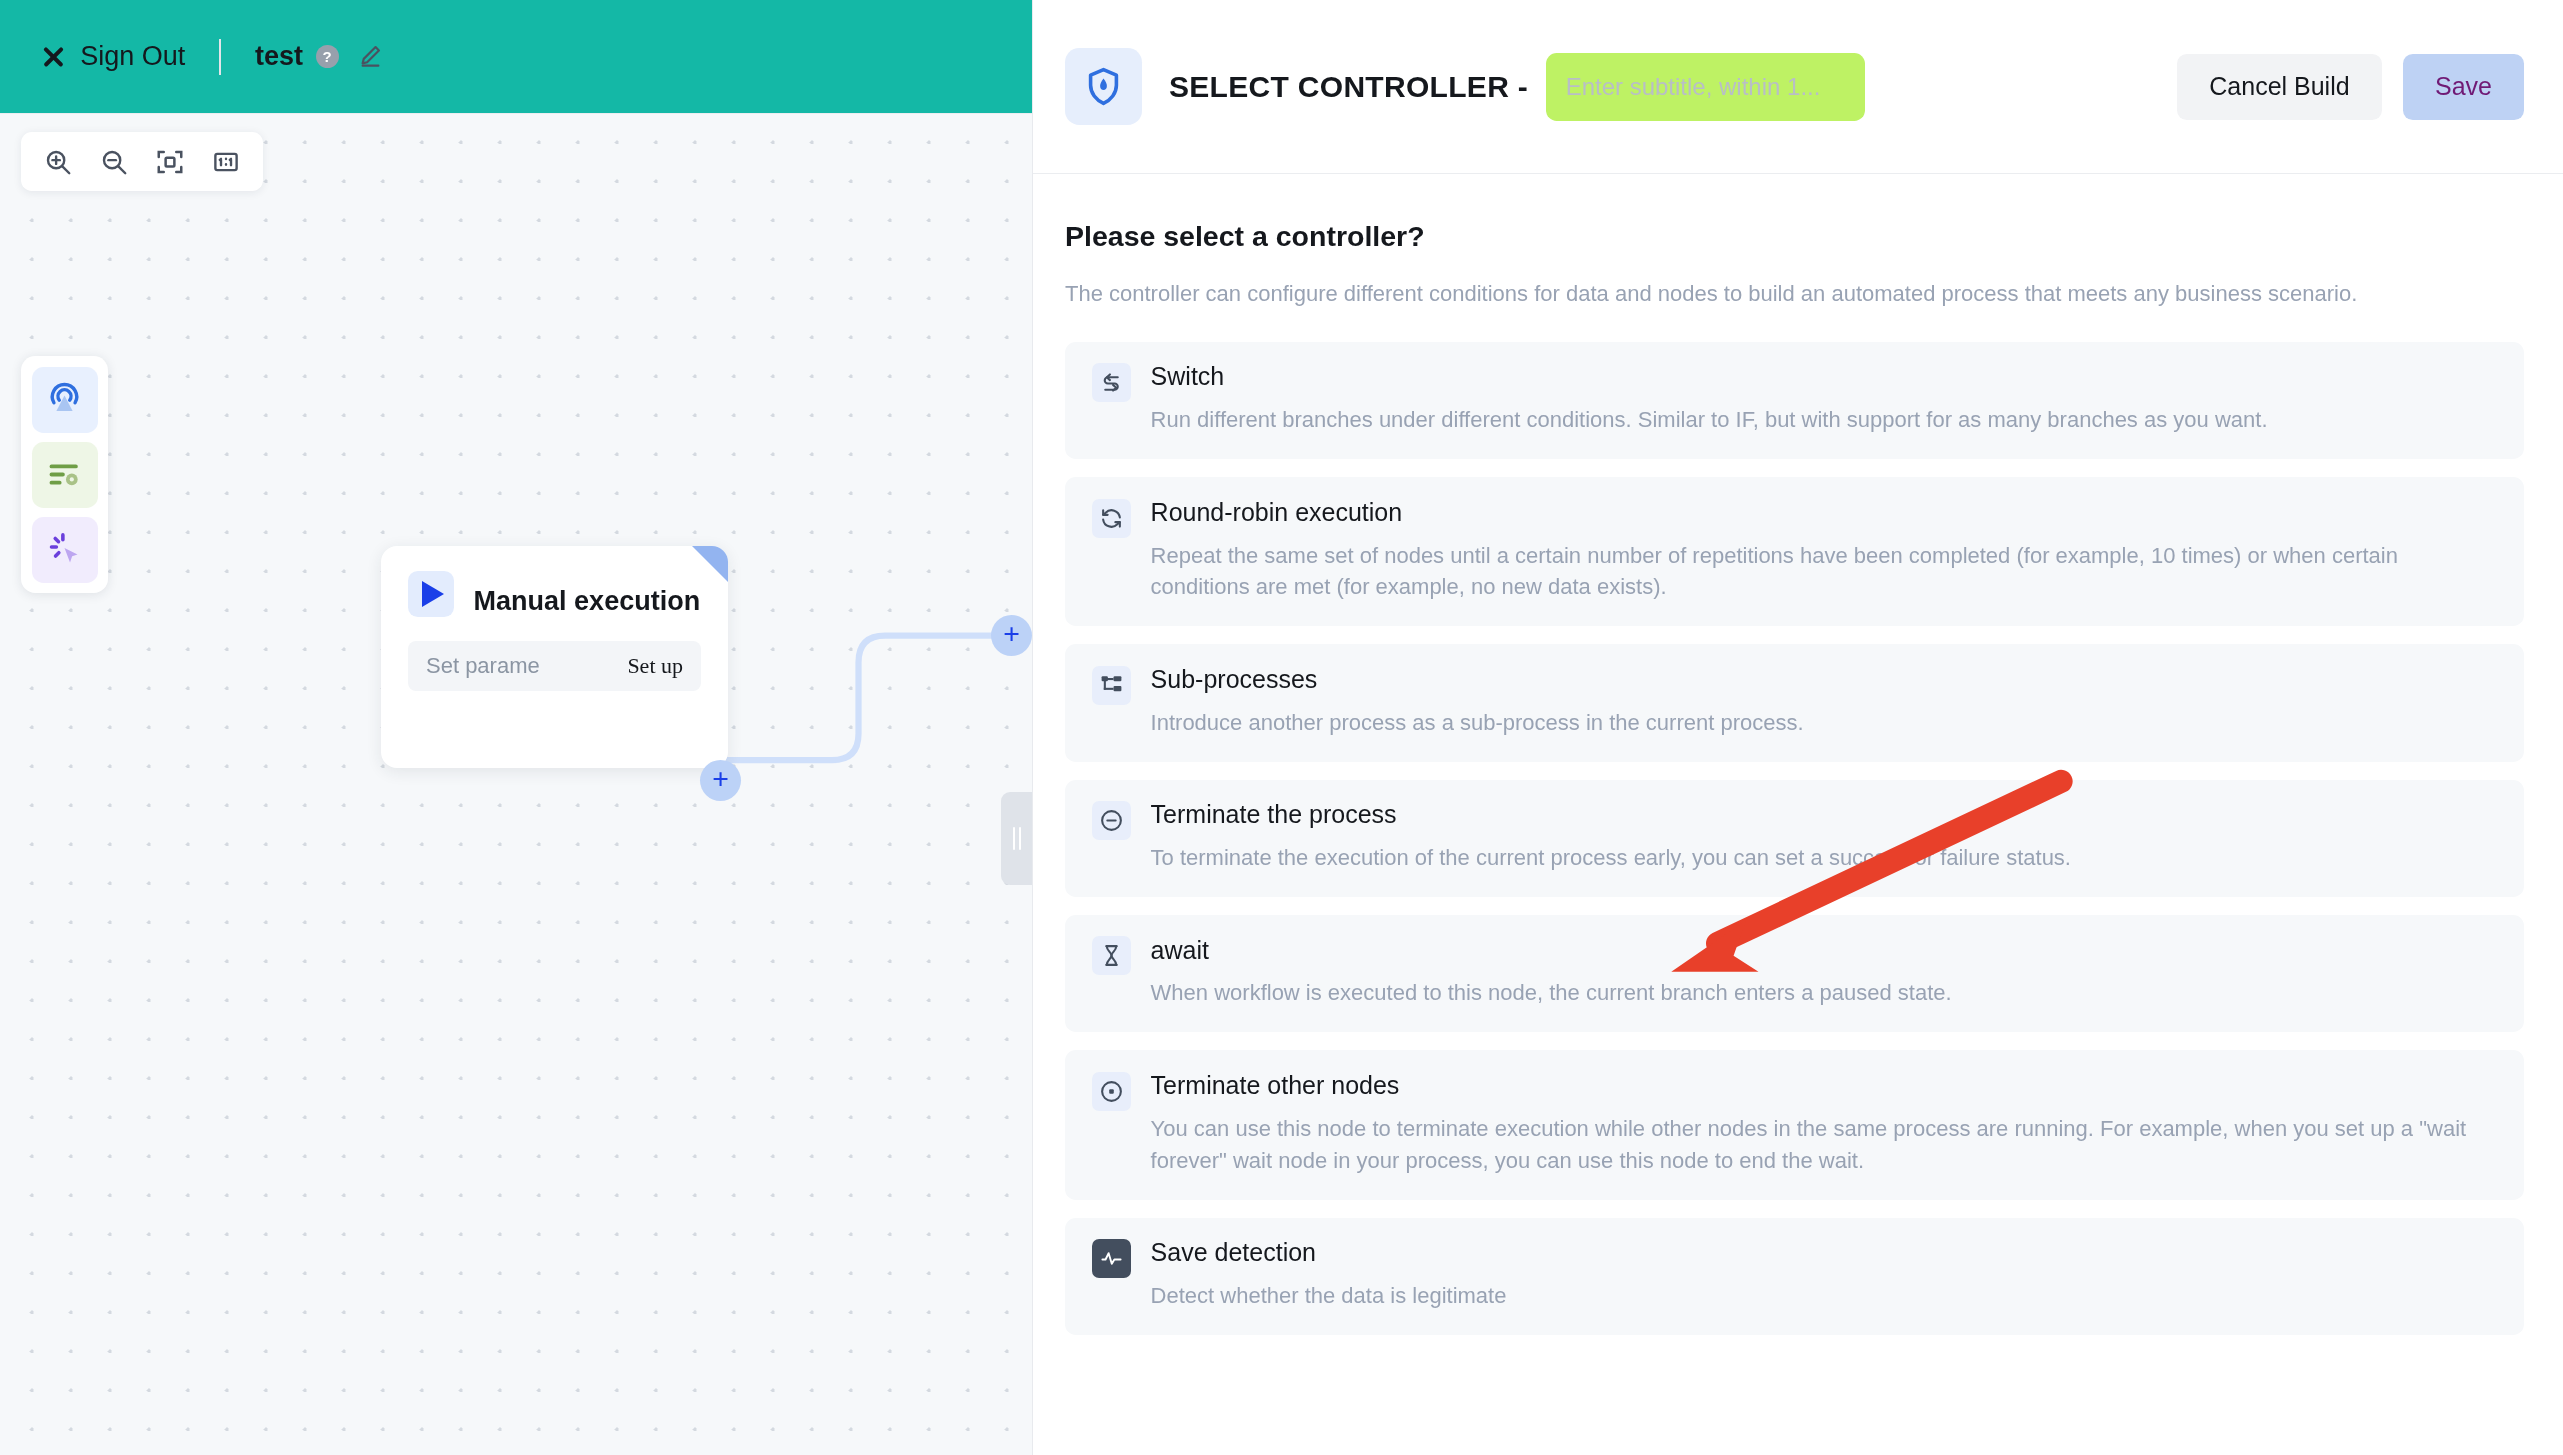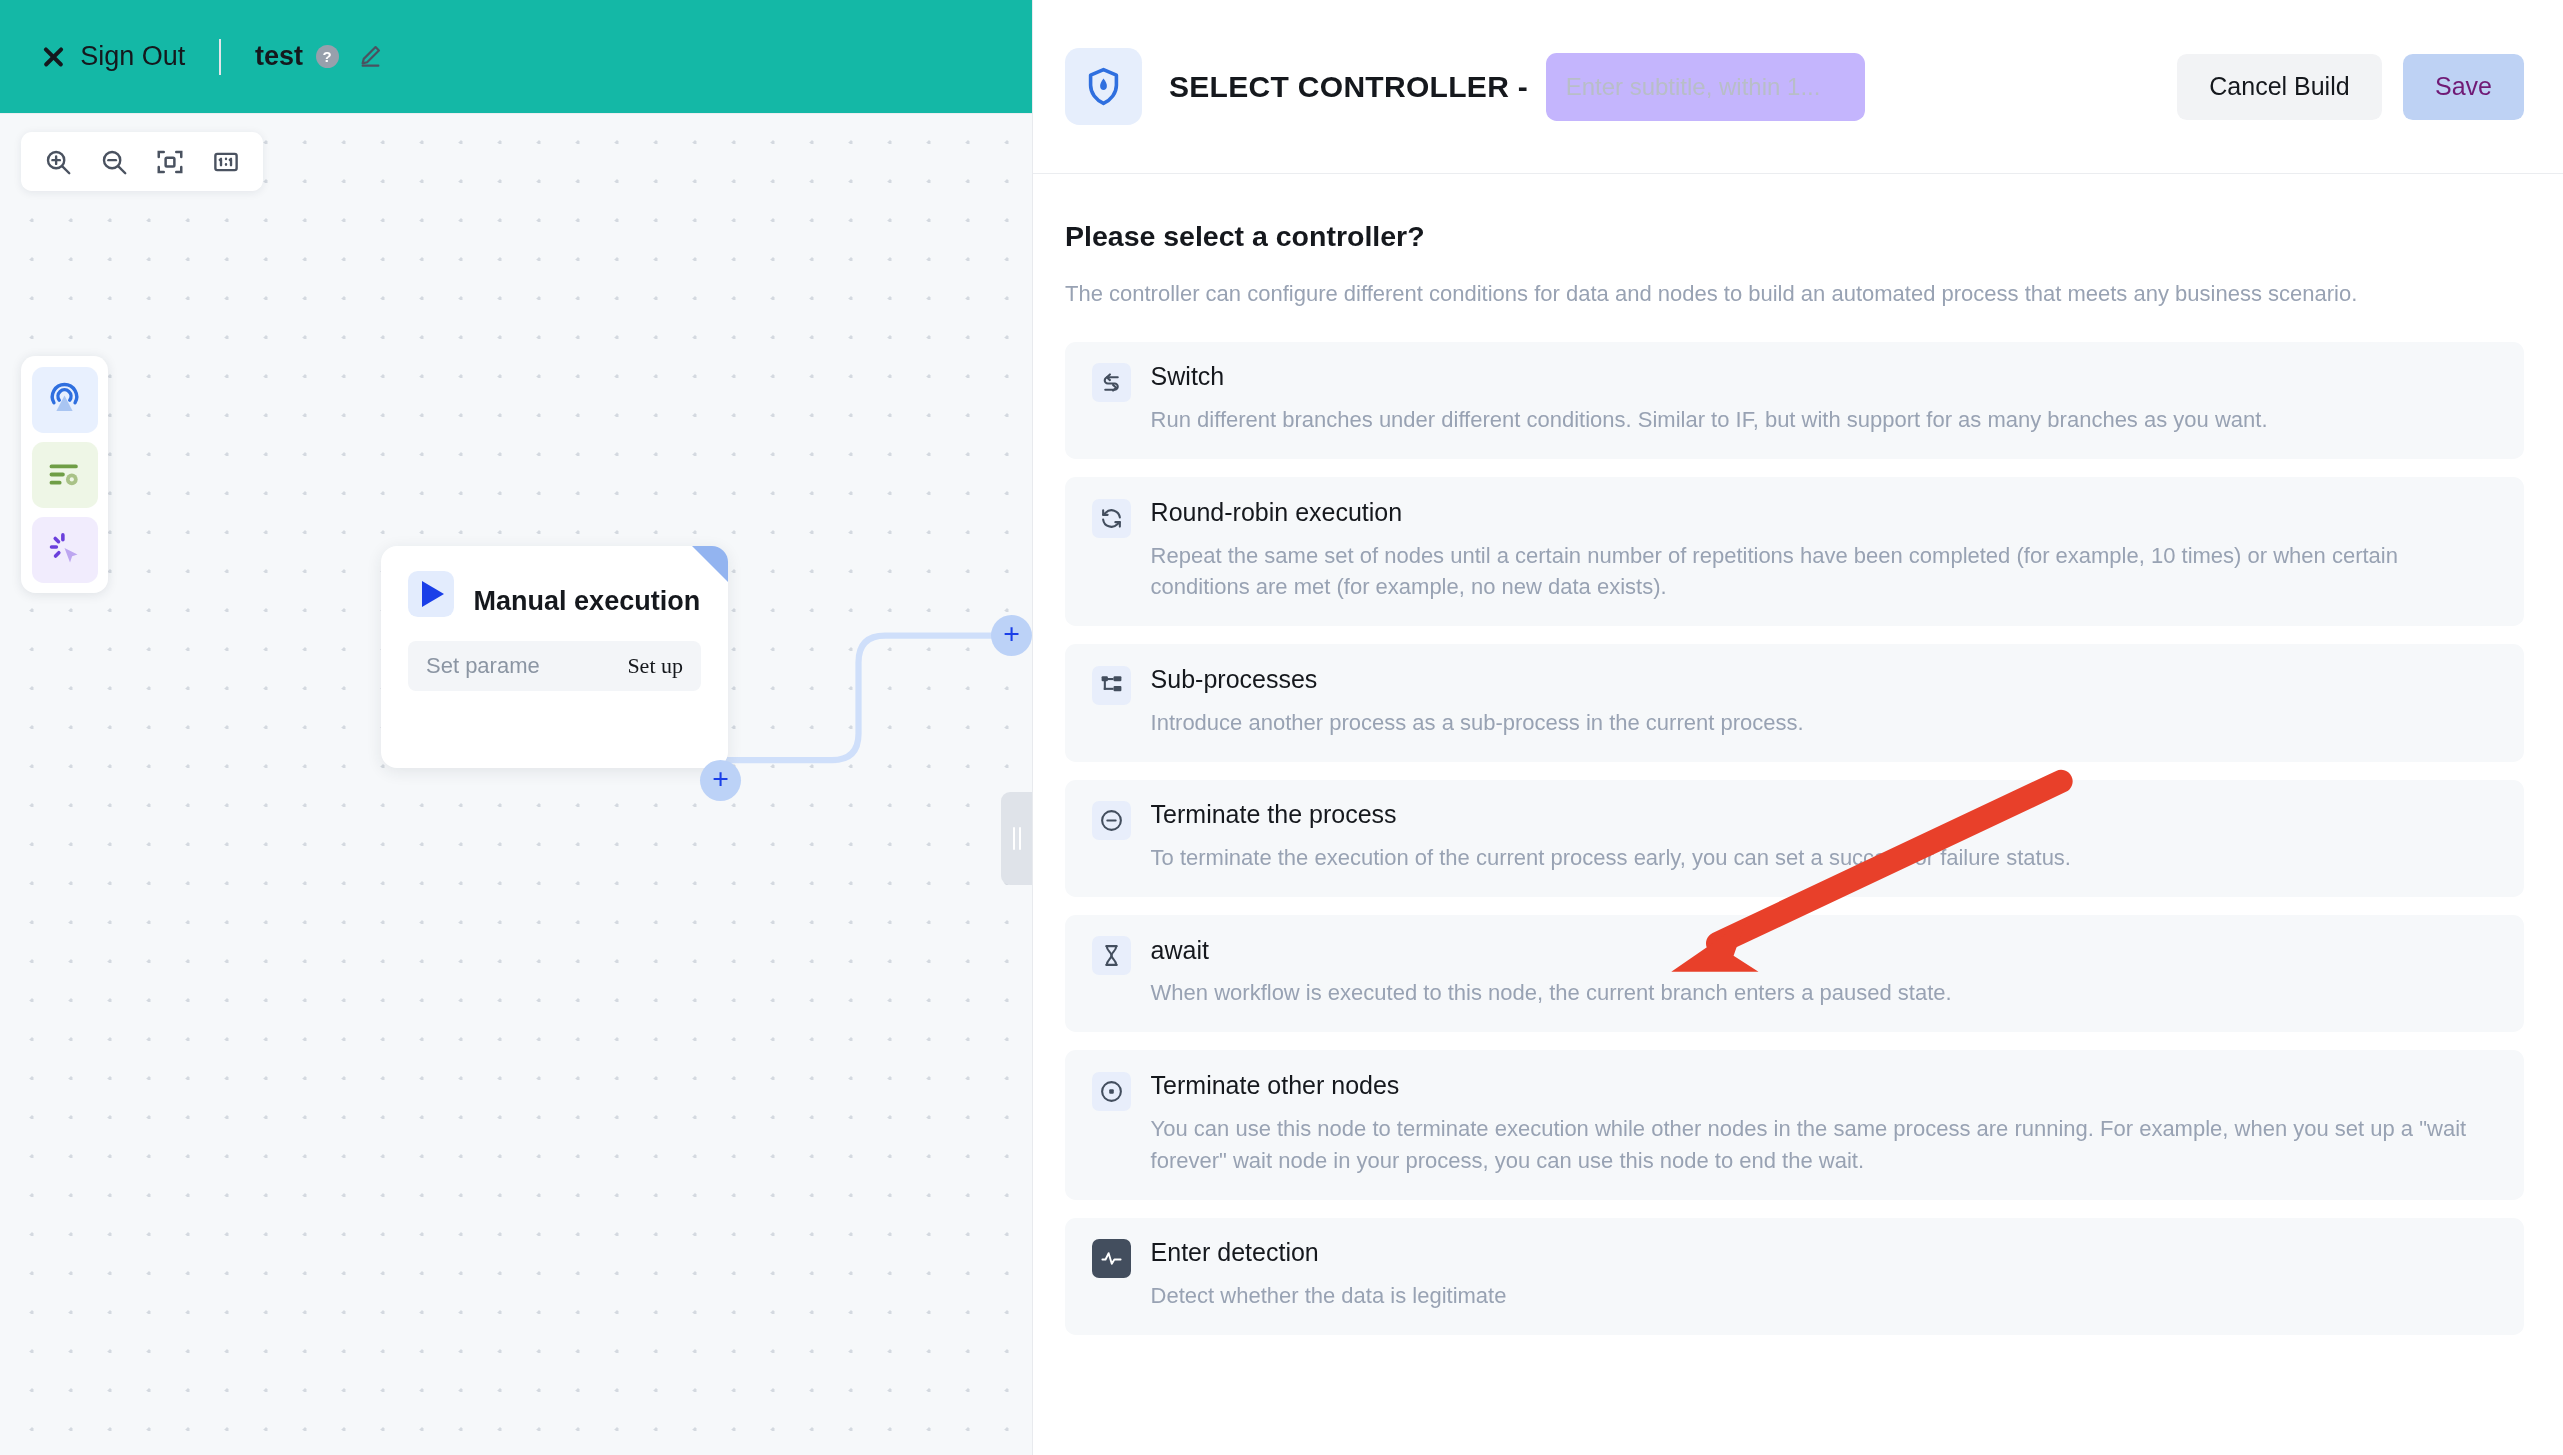--- a/index.html
+++ b/index.html
@@ -145,21 +145,21 @@
   .panel-ico {
     width: 77px; height: 77px; border-radius: 14.2px; background: #e6eefc;
     display: flex; align-items: center; justify-content: center; flex: 0 0 auto;
   }
   .panel-title {
     margin-left: 27px; font-size: 30px; font-weight: bold; color: #15181d;
     letter-spacing: 0.3px; white-space: nowrap;
   }
   .subtitle-input {
     margin-left: 18px; width: 319px; height: 68px;
-    background: #c4b5fd; border: none; border-radius: 10.7px;
+    background: #bef264; border: none; border-radius: 10.7px;
     padding: 0 19.6px; font-size: 24px; color: #15181d;
     font-family: "Liberation Sans", sans-serif;
   }
   .subtitle-input::placeholder { color: #b8bec7; }
   .head-actions { margin-left: auto; display: flex; align-items: center; gap: 21.4px; }
   .btn {
     height: 66px; padding: 0 32px; border: none; border-radius: 9.8px;
     font-size: 25px; cursor: pointer; font-family: "Liberation Sans", sans-serif;
   }
   .btn-cancel { background: #f2f3f5; color: #15181d; }
@@ -403,21 +403,21 @@
         </div>
       </div>
 
       <div class="opt">
         <div class="opt-ico dark">
           <svg width="23" height="23" viewBox="0 0 24 24" fill="none" stroke="#ffffff" stroke-width="2" stroke-linecap="round" stroke-linejoin="round">
             <path d="M2.5 13h3.3L9 6.5l3.3 11L15 13h6.5"></path>
           </svg>
         </div>
         <div class="opt-txt">
-          <div class="opt-name">Enter detection</div>
+          <div class="opt-name">Save detection</div>
           <div class="opt-desc">Detect whether the data is legitimate</div>
         </div>
       </div>
 
     </div>
   </div>
 </div>
 
 <svg class="arrow-layer" viewBox="0 0 2880 1636" width="2563" height="1456">
   <g>

